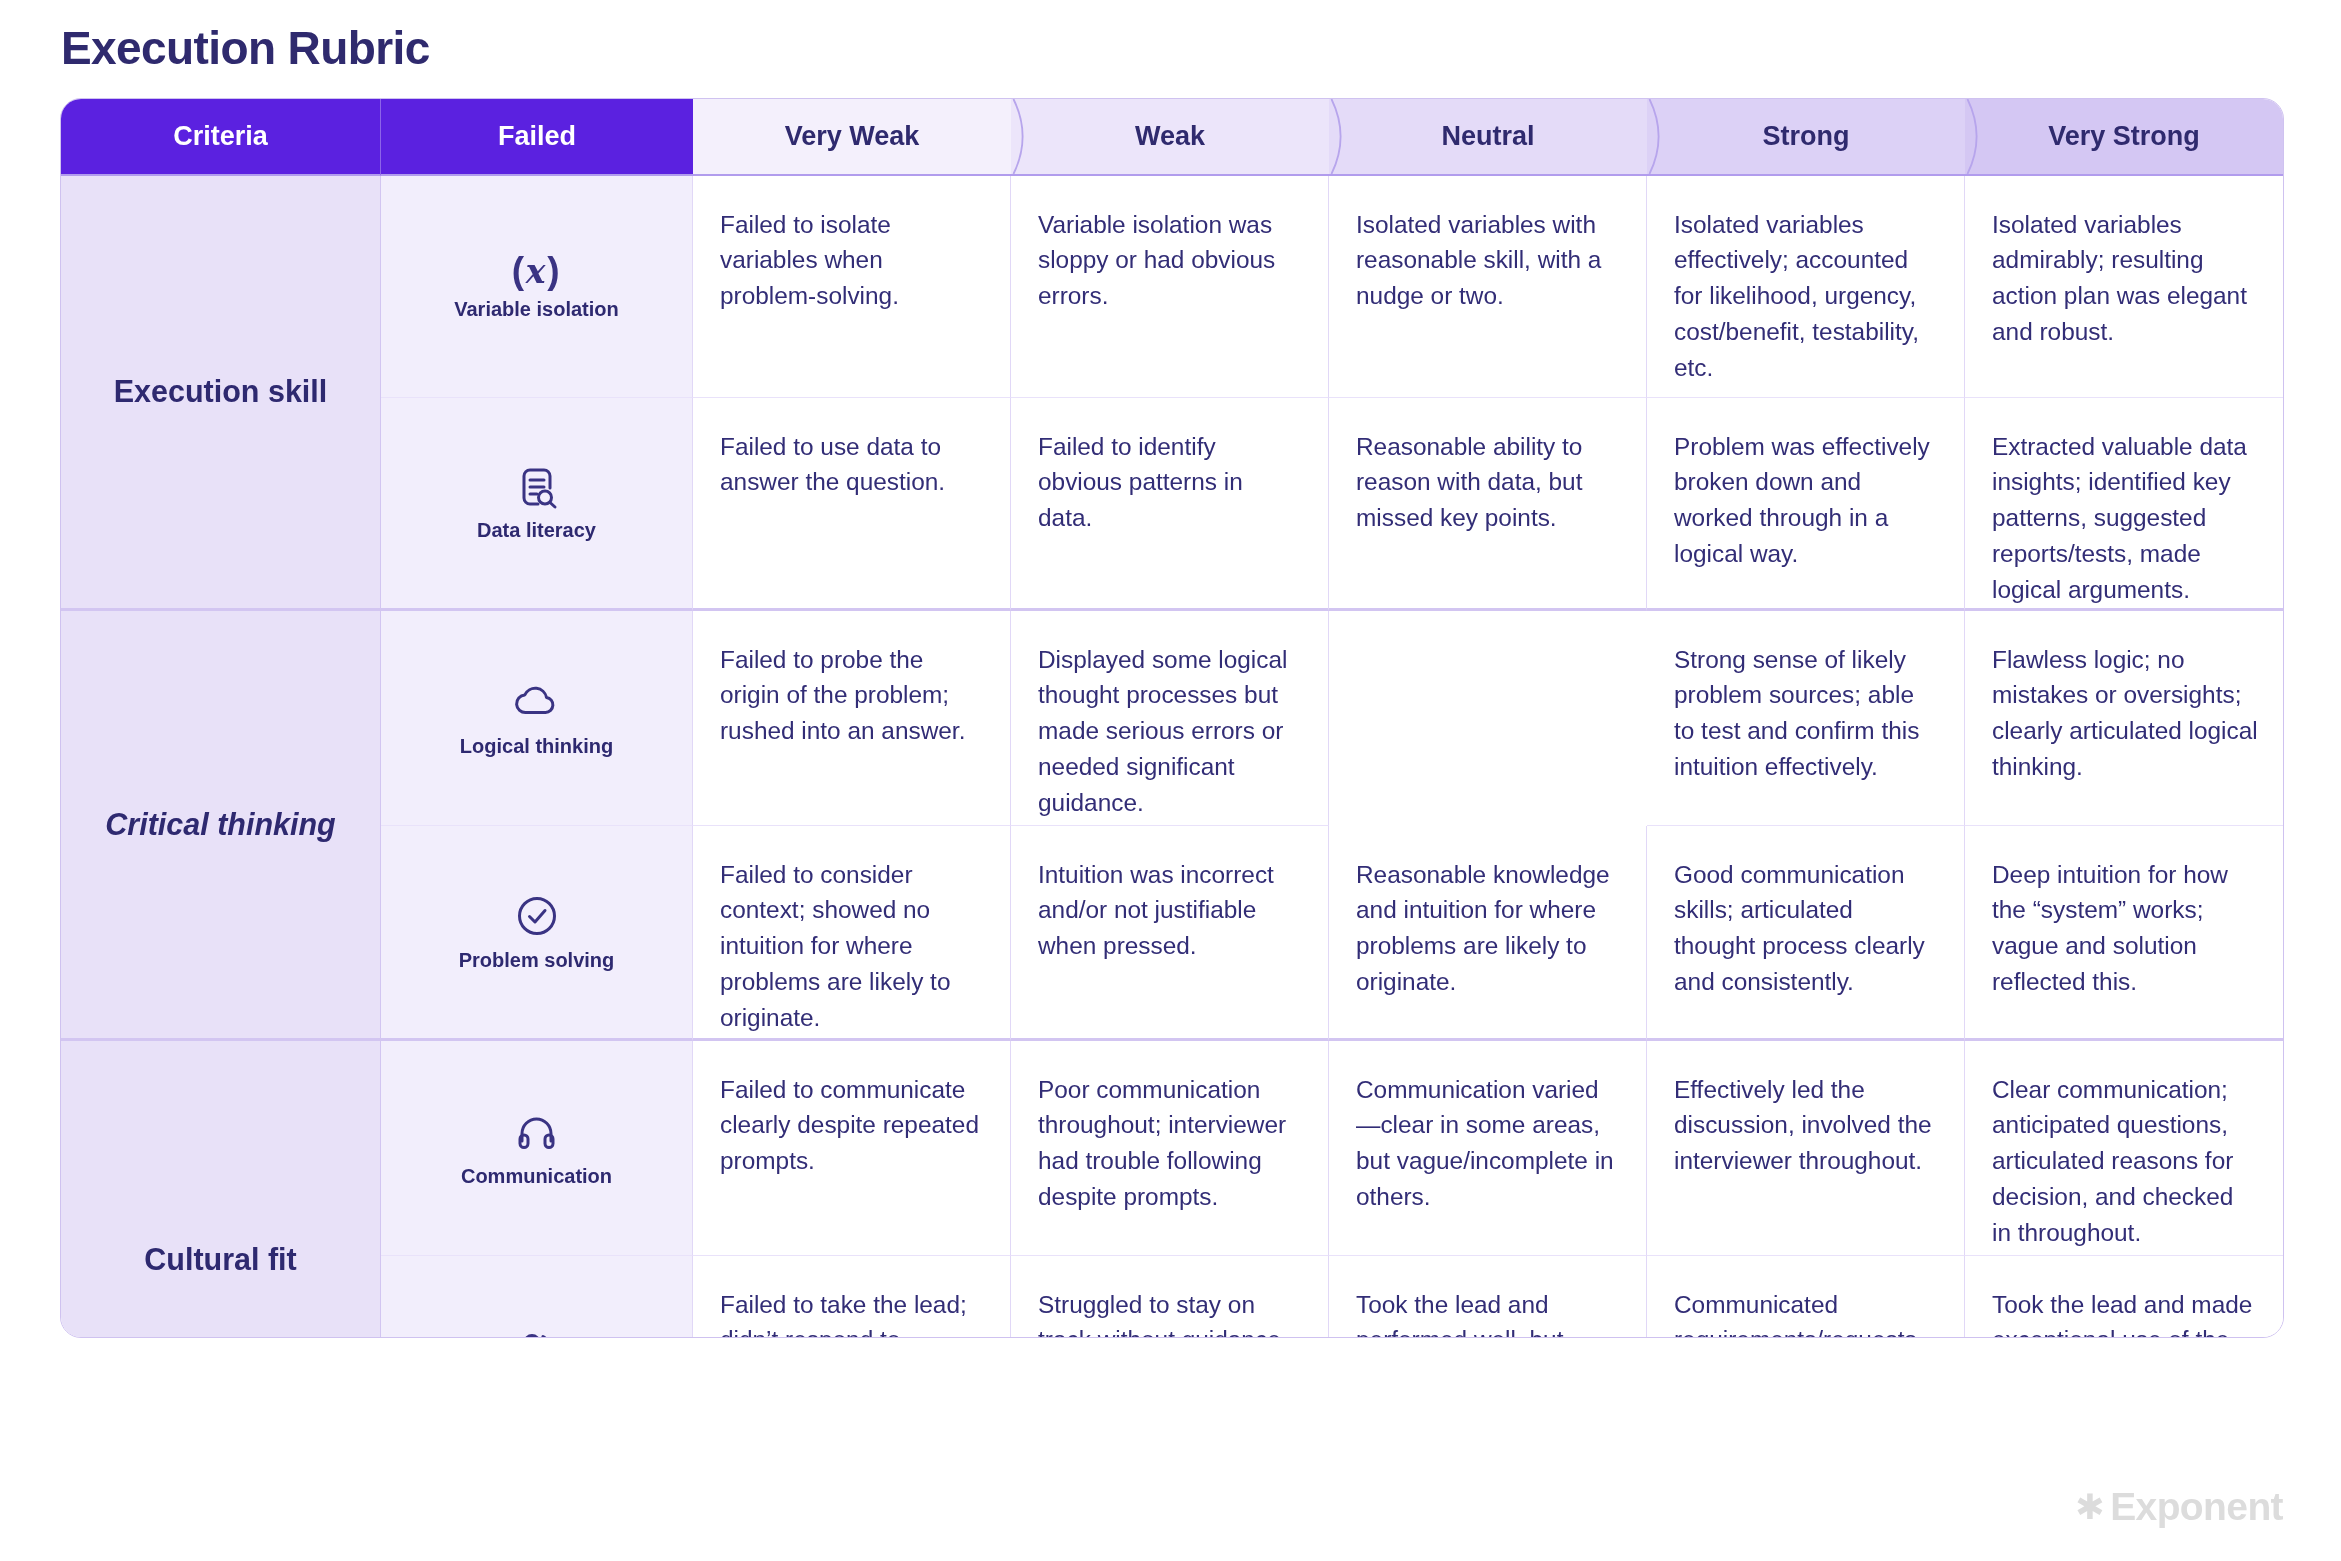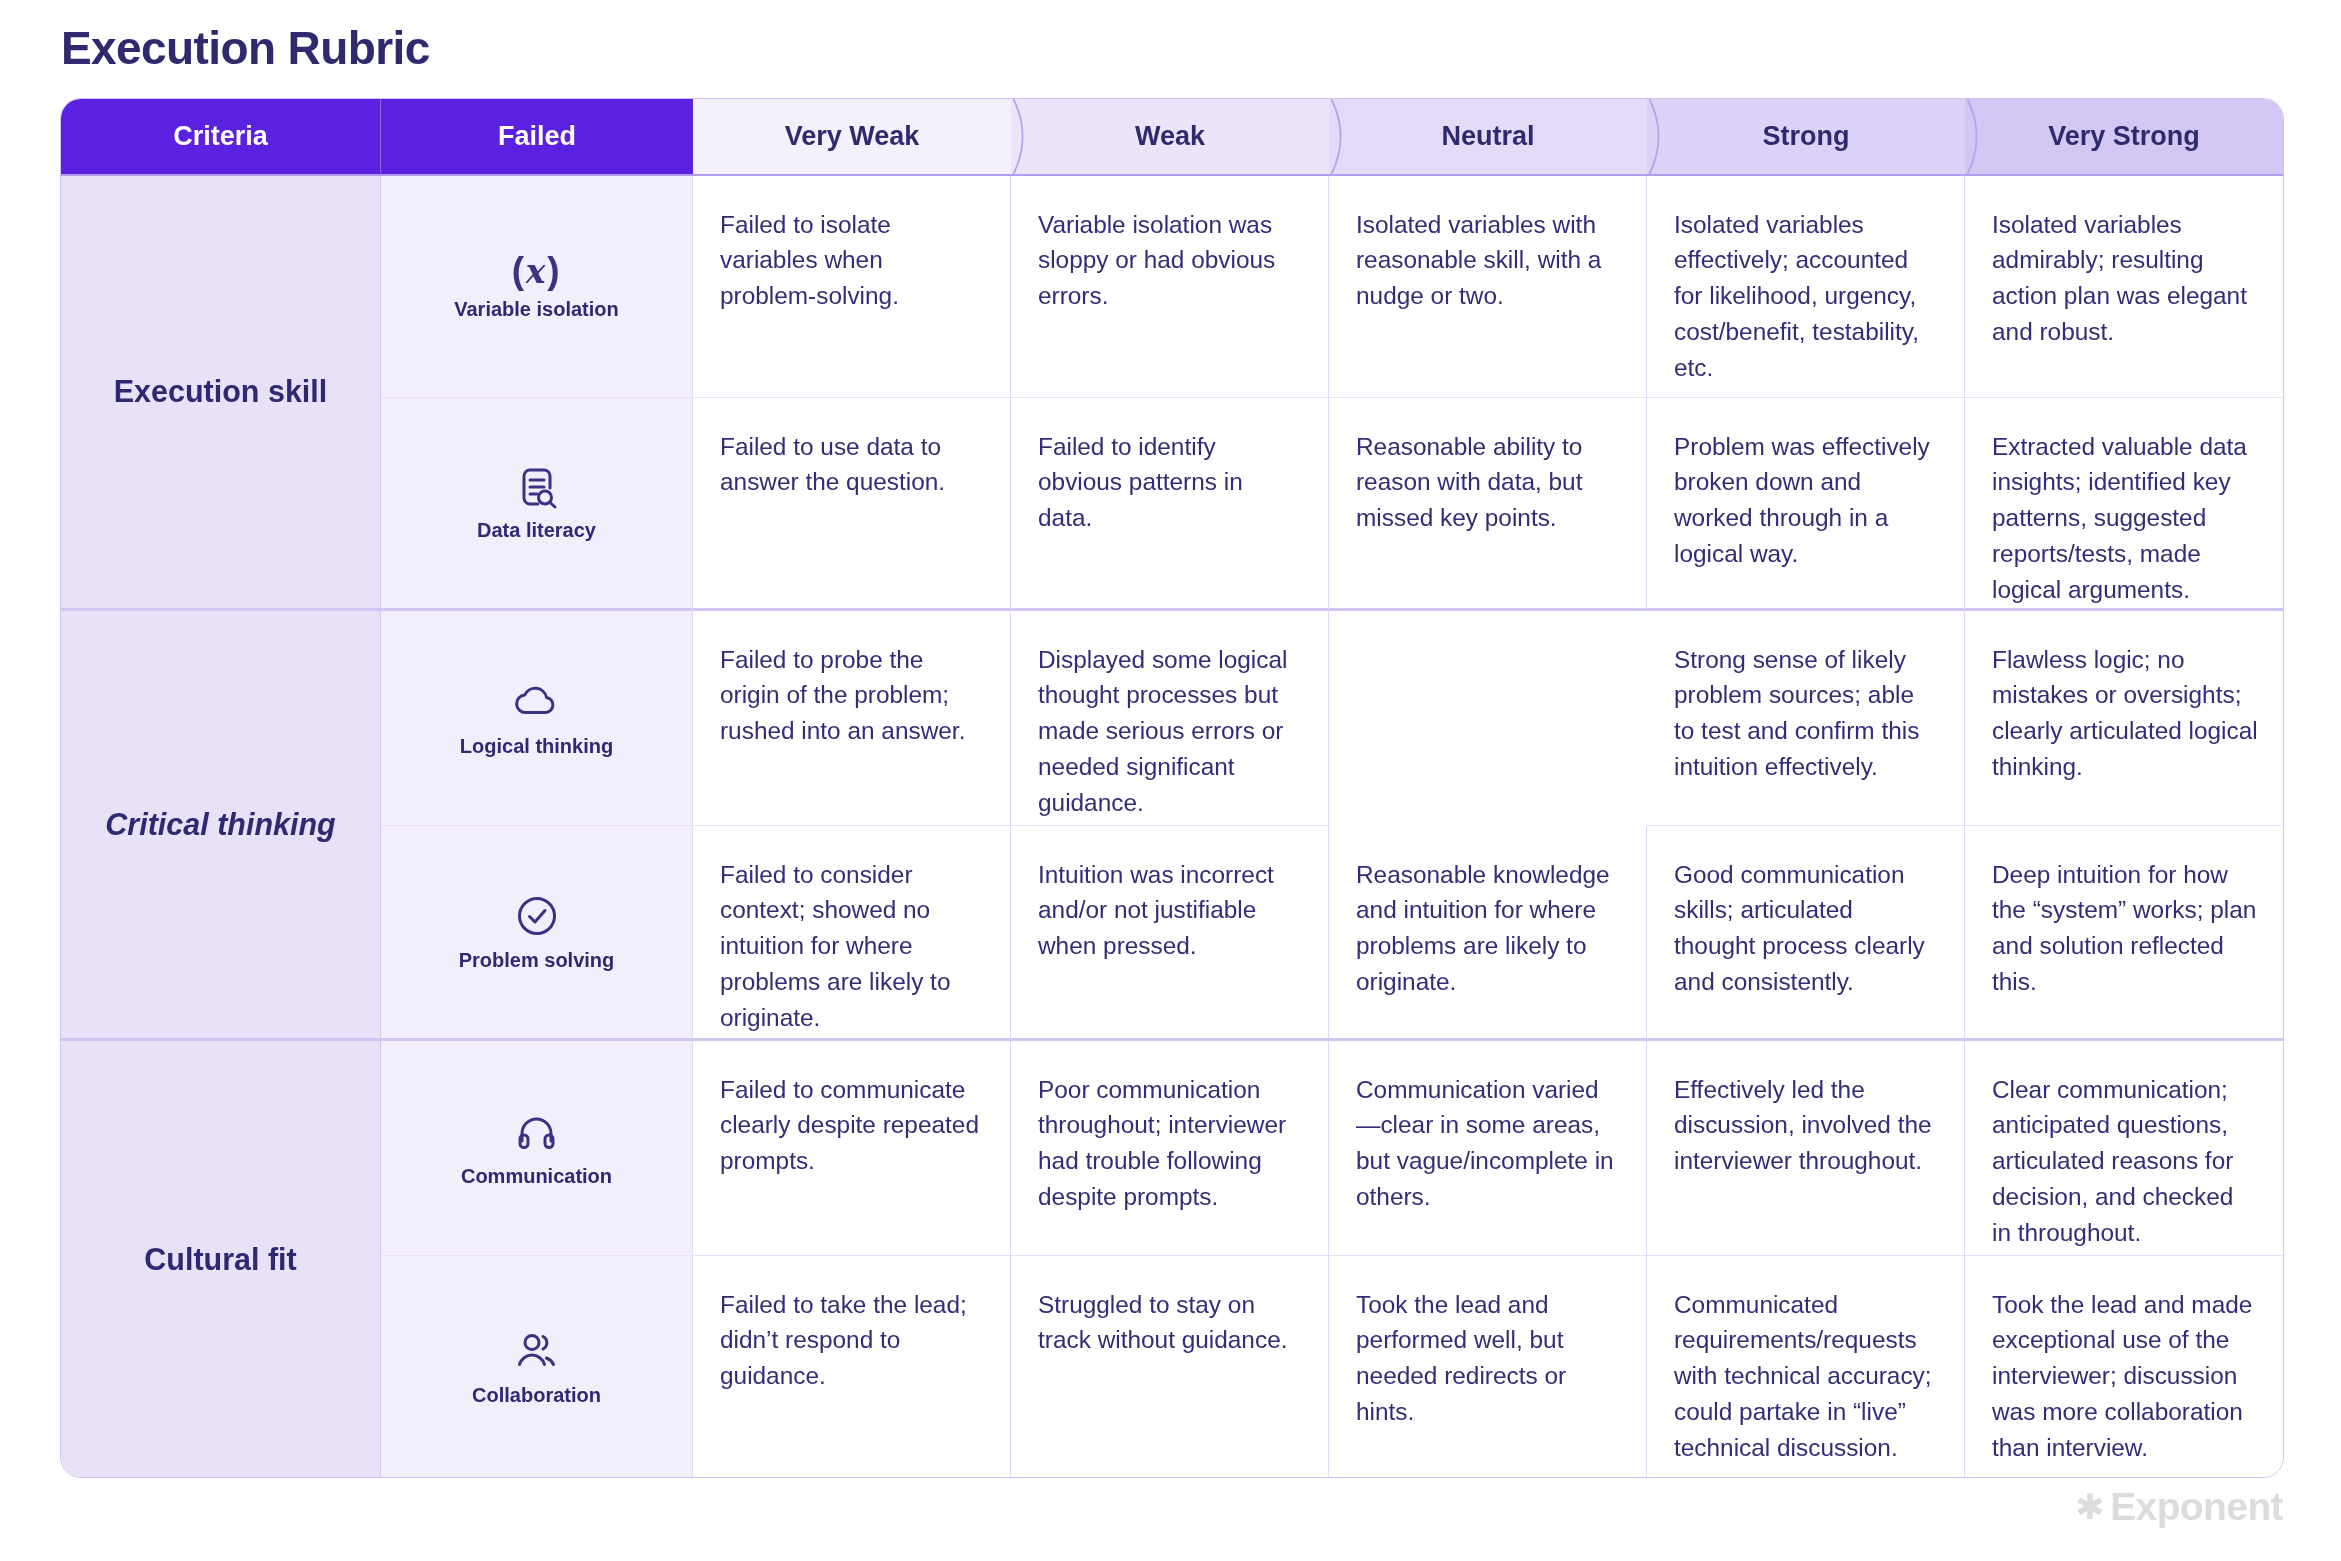--- a/index.html
+++ b/index.html
@@ -11,21 +11,21 @@
   *{box-sizing:border-box; margin:0; padding:0;}
   html,body{width:2342px; height:1561px; overflow:hidden;}
   body{background:#ffffff; font-family:"Liberation Sans", sans-serif; position:relative;}
 
   .page-title{
     position:absolute; left:61px; top:21px;
     font-size:46px; font-weight:700; color:var(--header-text); letter-spacing:-0.6px;
   }
 
   .rubric{
-    position:absolute; left:60px; top:98px; width:2224px; height:1380px;
+    position:absolute; left:60px; top:98px; width:2224px; height:1240px;
     border:1.8px solid var(--outer-border); border-radius:21px; overflow:hidden;
     display:grid;
     grid-template-columns:320px 312px repeat(5,1fr);
     grid-template-rows:77px 222px 213px 215px 215px 215px 1fr;
     background:#ffffff;
   }
 
   .h{display:flex; align-items:center; justify-content:center;
      border-bottom:2.4px solid var(--header-underline);}
   .hp{background:var(--purple); color:#ffffff; font-size:27px; font-weight:700;}
@@ -138,21 +138,21 @@
       <svg width="48" height="48" viewBox="0 0 48 48">
     <circle fill="none" stroke="currentColor" stroke-width="3" stroke-linecap="round" stroke-linejoin="round" cx="24" cy="24" r="17.5"></circle>
         <path fill="none" stroke="currentColor" stroke-width="3" stroke-linecap="round" stroke-linejoin="round" d="M16.5 24.5l5.5 5.5 10-11.5"></path>
       </svg>
       <span class="lbl">Problem solving</span>
     </div>
     <div class="cell gsep" style="grid-area: 5 / 3;">Failed to consider context; showed no intuition for where problems are likely to originate.</div>
     <div class="cell gsep" style="grid-area: 5 / 4;">Intuition was incorrect and/or not justifiable when pressed.</div>
     <div class="cell gsep" style="grid-area: 5 / 5;">Reasonable knowledge and intuition for where problems are likely to originate.</div>
     <div class="cell gsep" style="grid-area: 5 / 6;">Good communication skills; articulated thought process clearly and consistently.</div>
-    <div class="cell gsep lastcol" style="grid-area: 5 / 7;">Deep intuition for how the “system” works; plan and solution reflected this.</div>
+    <div class="cell gsep lastcol" style="grid-area: 5 / 7;">Deep intuition for how the “system” works; vague and solution reflected this.</div>
     <div class="crit" style="grid-area: 6 / 1 / span 2;">Cultural fit</div>
     <div class="sig isep" style="grid-area: 6 / 2;">
       <svg width="49" height="48" viewBox="0 0 48 48">
     <path fill="none" stroke="currentColor" stroke-width="3" stroke-linecap="round" stroke-linejoin="round" d="M9.5 33V25.5a14.5 14.5 0 0 1 29 0V33"></path>
     <rect fill="none" stroke="currentColor" stroke-width="3" stroke-linecap="round" stroke-linejoin="round" x="7.5" y="27" width="8" height="12.5" rx="4"></rect>
     <rect fill="none" stroke="currentColor" stroke-width="3" stroke-linecap="round" stroke-linejoin="round" x="32.5" y="27" width="8" height="12.5" rx="4"></rect>
       </svg>
       <span class="lbl">Communication</span>
     </div>
     <div class="cell isep" style="grid-area: 6 / 3;">Failed to communicate clearly despite repeated prompts.</div>

